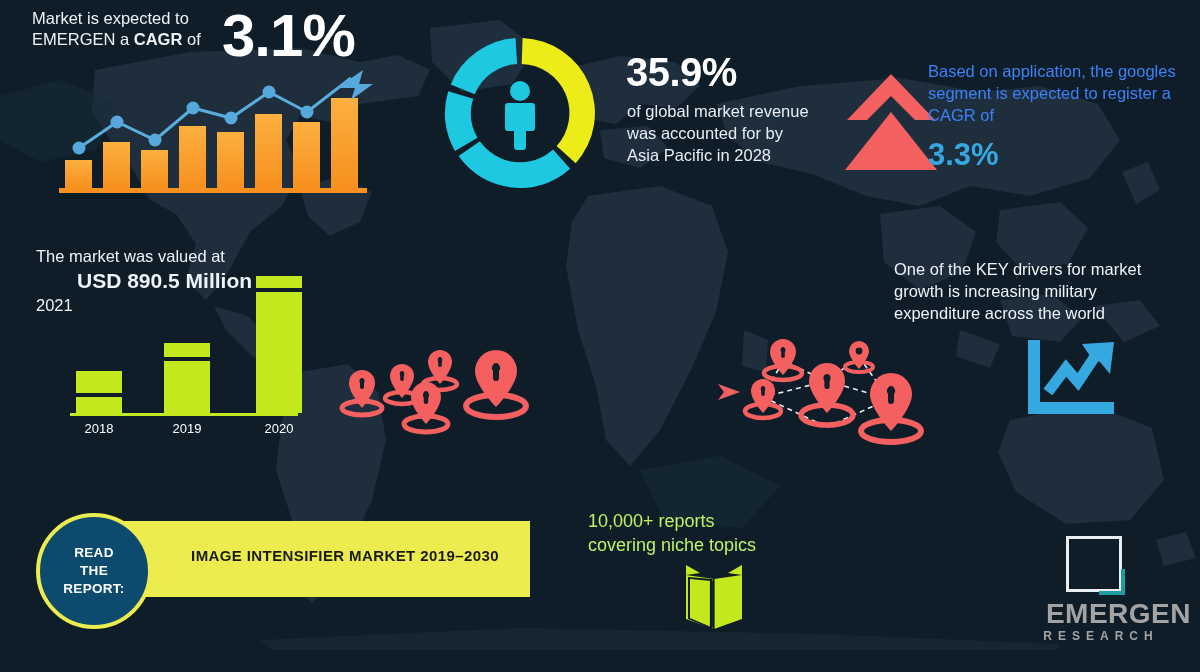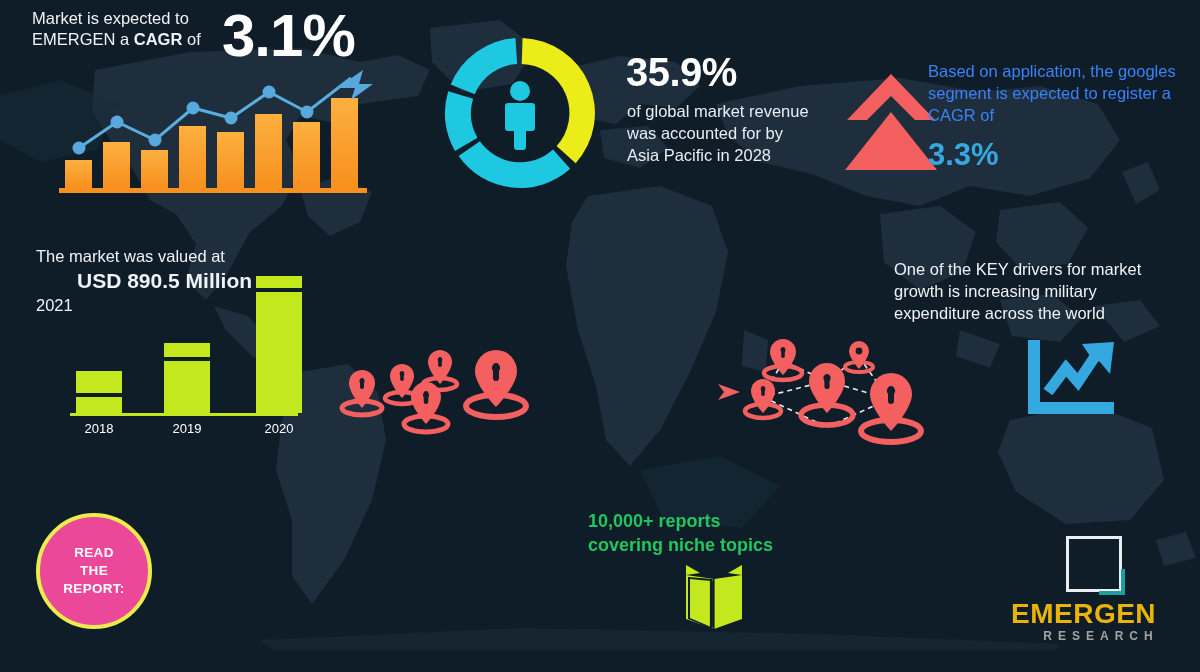--- a/index.html
+++ b/index.html
@@ -53,36 +53,36 @@
   #arrow{left:536px;top:380px;width:208px;height:24px;}
 
   
   #growth{left:1020px;top:338px;width:100px;height:82px;}
 
   
   #banner{left:98px;top:521px;width:432px;height:76px;background:#ecec4f;}
   #banner-label{position:absolute;left:82px;top:26px;width:330px;text-align:center;
      font-size:15px;font-weight:bold;color:#1b1b1b;letter-spacing:.4px;}
   #circle{left:36px;top:513px;width:116px;height:116px;border-radius:50%;
-     background:#ec4899;border:4px solid #ecec4f;box-sizing:border-box;
+     background:#0c4a6e;border:4px solid #ecec4f;box-sizing:border-box;
      display:flex;align-items:center;justify-content:center;}
   #circle span{font-size:13.5px;font-weight:bold;line-height:1.32;text-align:center;color:#fff;letter-spacing:.3px;}
 
   
-  #reports{left:588px;top:509px;width:250px;font-size:18px;line-height:1.36;font-weight:bold;color:#22c55e;}
+  #reports{left:588px;top:509px;width:250px;font-size:18px;line-height:1.36;font-weight:normal;color:#bef264;}
   #book{left:678px;top:561px;width:72px;height:72px;}
 
   
   #logo{left:1011px;top:536px;width:180px;height:110px;}
   #logo-sq{position:absolute;left:55px;top:0px;width:56px;height:56px;
      border:3px solid #e9eef2;box-sizing:border-box;}
   #logo-corner{position:absolute;left:88px;top:33px;width:26px;height:26px;
      border-right:4px solid #1e9e9e;border-bottom:4px solid #1e9e9e;box-sizing:border-box;}
-  #logo-name{position:absolute;left:0;top:62px;width:180px;text-align:left;
-     font-size:28px;font-weight:bold;color:#eab308;letter-spacing:0.5px;}
+  #logo-name{position:absolute;left:0;top:62px;width:180px;text-align:right;
+     font-size:28px;font-weight:bold;color:#a3a3a3;letter-spacing:0.5px;}
   #logo-sub{position:absolute;left:0;top:93px;width:180px;text-align:center;
      font-size:12px;color:#a3a3a3;letter-spacing:6px;font-weight:bold;}
 </style>
 </head>
 <body>
 
 <div id="stage">
 
   <svg id="worldmap" viewBox="0 0 1200 672" preserveAspectRatio="none">
     <rect x="0" y="0" width="1200" height="672" fill="#0f1d29"></rect>
@@ -296,20 +296,23 @@
       <circle cx="156" cy="56" r="4.2" fill="#121f2b"></circle>
     </g>
   </svg>
 
   <svg class="abs" id="growth" viewBox="0 0 100 82">
     <path d="M8 2 h12 v62 h74 v12 h-86 z" fill="#36a8e0"></path>
     <path d="M28 54 L46 30 L58 44 L78 14" fill="none" stroke="#36a8e0" stroke-width="11" stroke-linejoin="miter"></path>
     <path d="M62 6 L94 4 L90 36 L80 24 L70 18 Z" fill="#36a8e0"></path>
   </svg>
 
+  <div class="abs" id="banner">
+    <div id="banner-label">IMAGE INTENSIFIER MARKET 2019–2030</div>
+  </div>
   <div class="abs" id="circle">
     <span>
       <span>READ</span><br>
       <span>THE</span><br>
       <span>REPORT:</span>
     </span>
   </div>
 
   <div class="abs" id="reports">
     <span>10,000+ reports</span><br>

